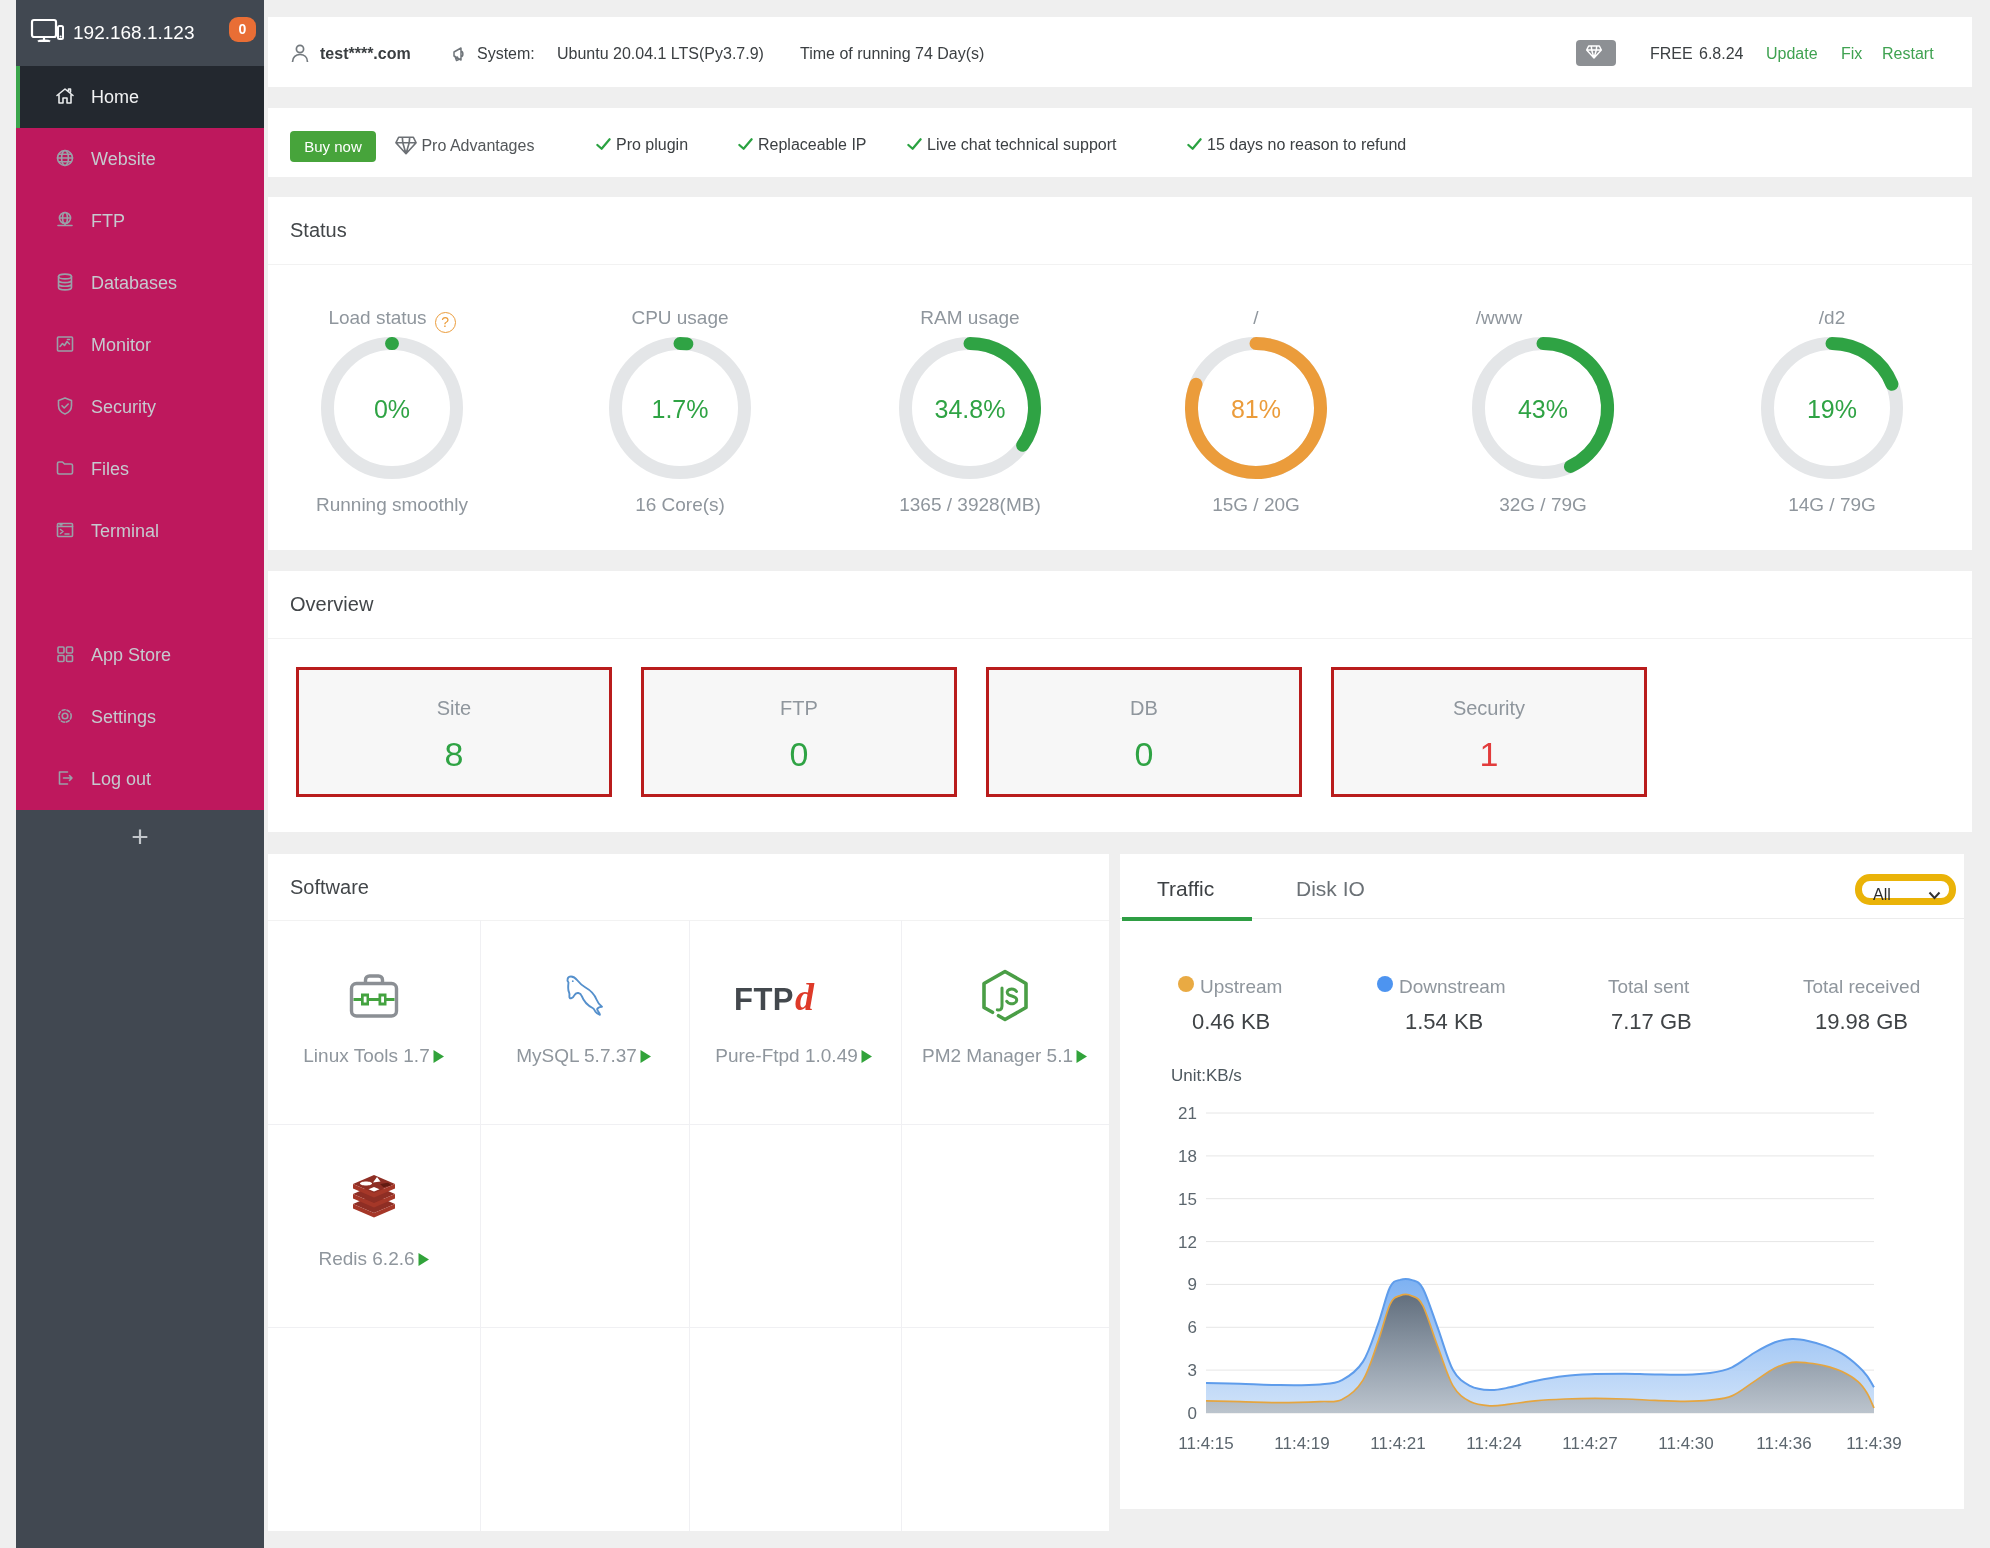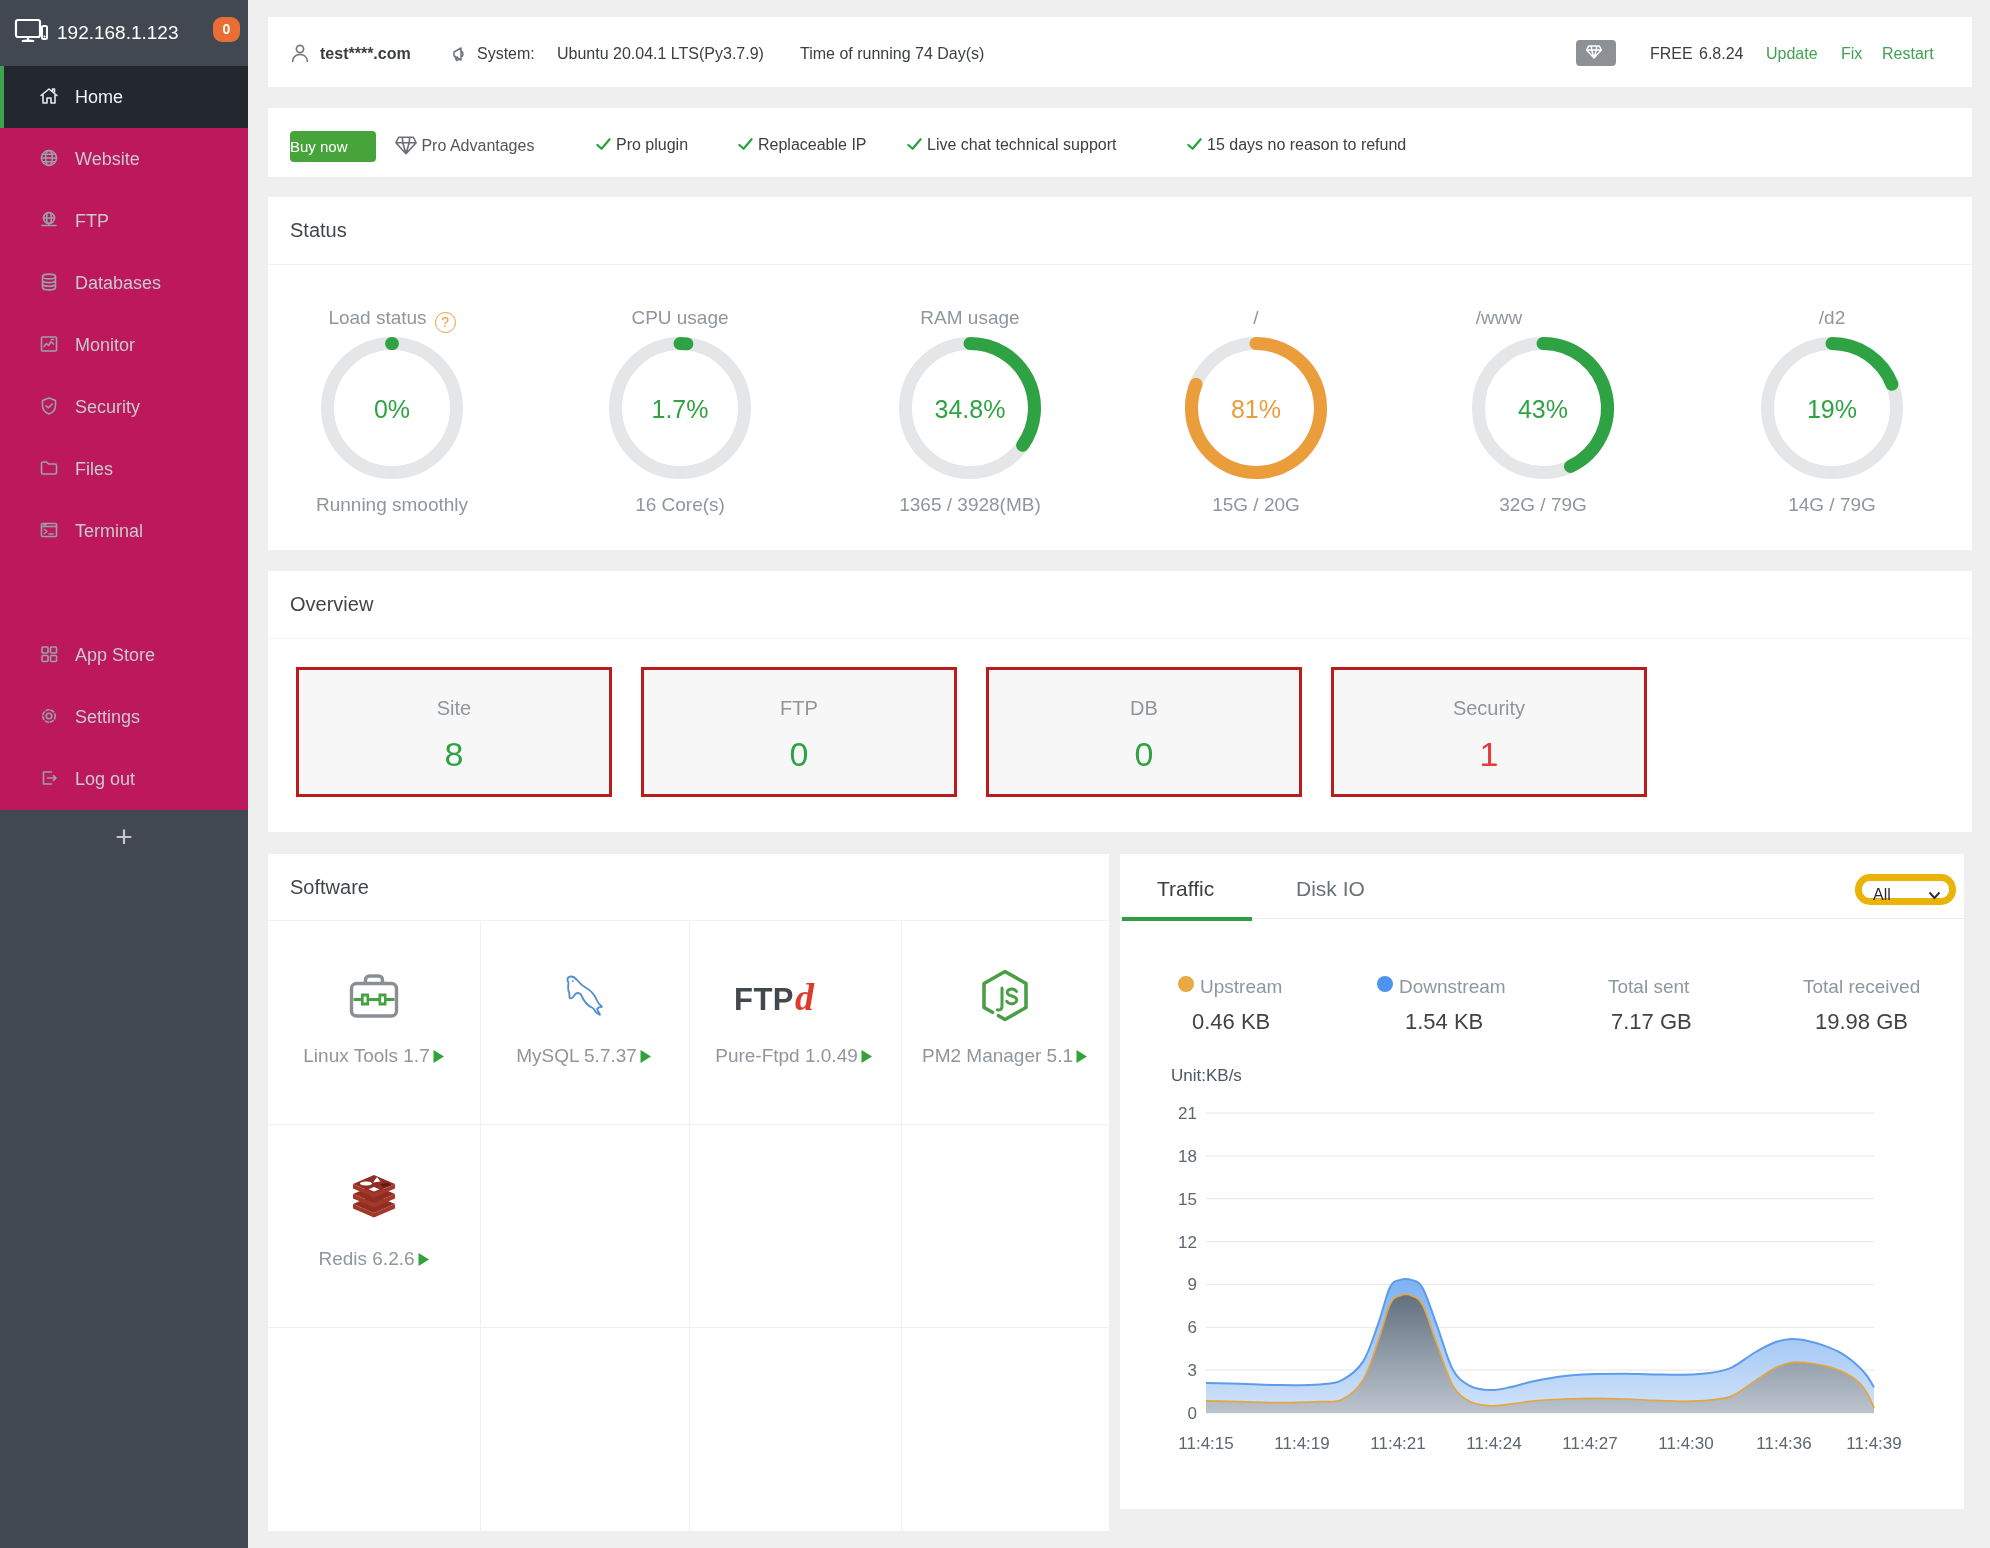--- a/index.html
+++ b/index.html
@@ -1,16 +1,16 @@
 <!DOCTYPE html>
 <html><head><meta charset="utf-8">
 <style>
 * { margin:0; padding:0; box-sizing:border-box; }
 html,body { width:1990px; height:1548px; background:#efefef; font-family:"Liberation Sans",sans-serif; position:relative; overflow:hidden; }
-#sidebar { position:absolute; left:0; top:0; width:248px; height:1548px; background:#414851; }
+#sidebar { position:absolute; left:16px; top:0; width:248px; height:1548px; background:#414851; }
 #sidehead { position:absolute; left:0; top:0; width:248px; height:66px; background:#414851; }
 #menu { position:absolute; left:0; top:66px; width:248px; height:744px; background:#be185d; }
 .mitem { position:absolute; left:0; width:248px; height:62px; }
 .mitem.active { background:#23282f; border-left:4px solid #3aa54c; }
 .micon { position:absolute; left:38px; top:19px; }
 .mitem.active .micon { left:34px; }
 .mtext { position:absolute; left:75px; top:50%; transform:translateY(-50%); color:#c6cacf; font-size:18px; }
 .mitem.active .mtext { color:#f2f3f4; left:71px; }
 #plus { position:absolute; left:0; top:810px; width:248px; height:58px; color:#c2c6cb; font-size:30px; text-align:center; line-height:54px; font-weight:400;}
 .headicon { position:absolute; left:14px; top:16px; }
@@ -149,21 +149,21 @@
         <path d="M4 1 H20 L23 7 L12 19 L1 7 Z M1 7 H23 M8 1 L8.5 7 L12 19 M16 1 L15.5 7 L12 19" stroke="#fff" stroke-width="2.2" fill="none" stroke-linejoin="round"></path>
       </svg>PRO</div>
   <div class="toptext" style="left:1382px;">FREE</div>
   <div class="toptext" style="left:1431px;">6.8.24</div>
   <div class="toptext greenlink" style="left:1498px;">Update</div>
   <div class="toptext greenlink" style="left:1573px;">Fix</div>
   <div class="toptext greenlink" style="left:1614px;">Restart</div>
 </div>
 
 <div class="card" style="left:268px;top:108px;width:1704px;height:69px;">
-  <div style="position:absolute;left:22px;top:23px;width:86px;height:31px;background:#47a43b;border-radius:4px;color:#fff;font-size:15px;text-align:left;line-height:31px;">Buy now</div>
+  <div style="position:absolute;left:22px;top:23px;width:86px;height:31px;background:#47a43b;border-radius:4px;color:#fff;font-size:15px;text-align:center;line-height:31px;">Buy now</div>
   <div class="toptext" style="left:127px;color:#53575a;"><svg width="22" height="19" viewBox="0 0 24 20" style="vertical-align:-4px">
         <path d="M4 1 H20 L23 7 L12 19 L1 7 Z M1 7 H23 M8 1 L8.5 7 L12 19 M16 1 L15.5 7 L12 19" stroke="#6c7075" stroke-width="1.8" fill="none" stroke-linejoin="round"></path>
       </svg>&nbsp;Pro Advantages</div>
   <div class="toptext" style="left:327px;"><svg width="17" height="17" viewBox="0 0 18 18" style="vertical-align:-3px;margin-right:4px">
         <path d="M2.5 9.5 L7 13.5 L15.5 3.5" stroke="#2aa241" stroke-width="2.4" fill="none" stroke-linecap="round" stroke-linejoin="round"></path>
       </svg>Pro plugin</div>
   <div class="toptext" style="left:469px;"><svg width="17" height="17" viewBox="0 0 18 18" style="vertical-align:-3px;margin-right:4px">
         <path d="M2.5 9.5 L7 13.5 L15.5 3.5" stroke="#2aa241" stroke-width="2.4" fill="none" stroke-linecap="round" stroke-linejoin="round"></path>
       </svg>Replaceable IP</div>
   <div class="toptext" style="left:638px;"><svg width="17" height="17" viewBox="0 0 18 18" style="vertical-align:-3px;margin-right:4px">

